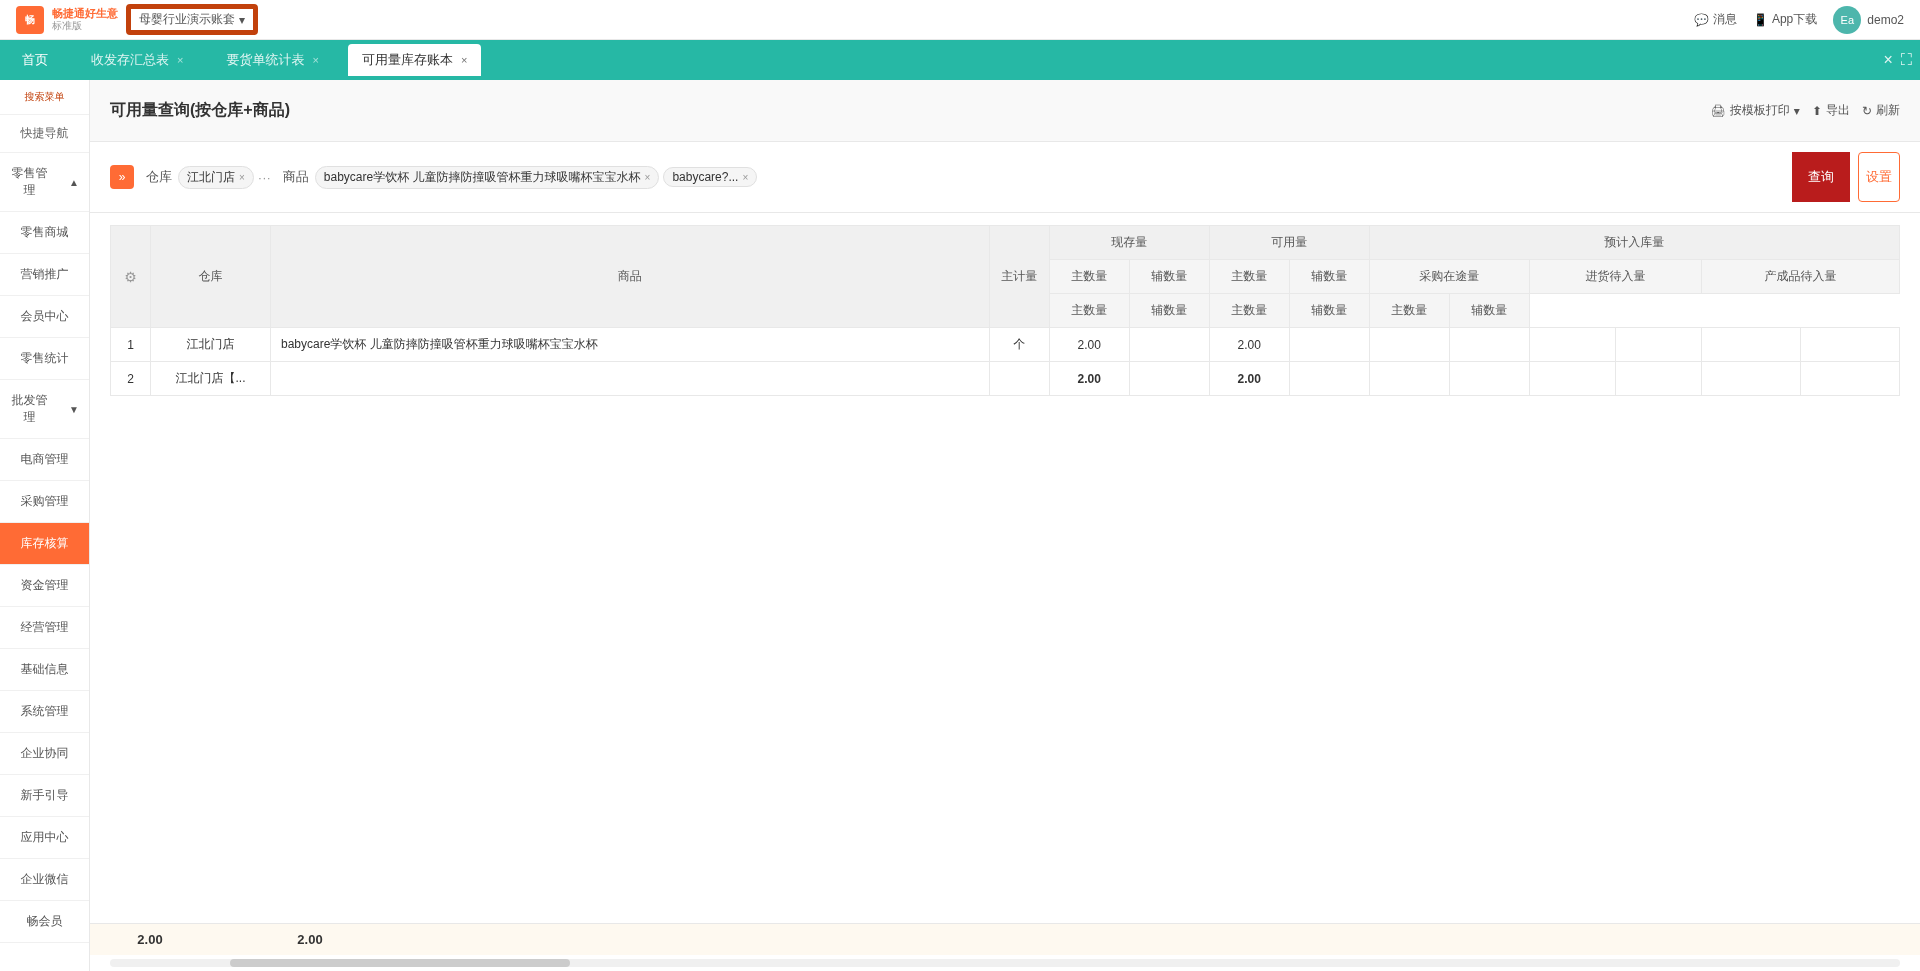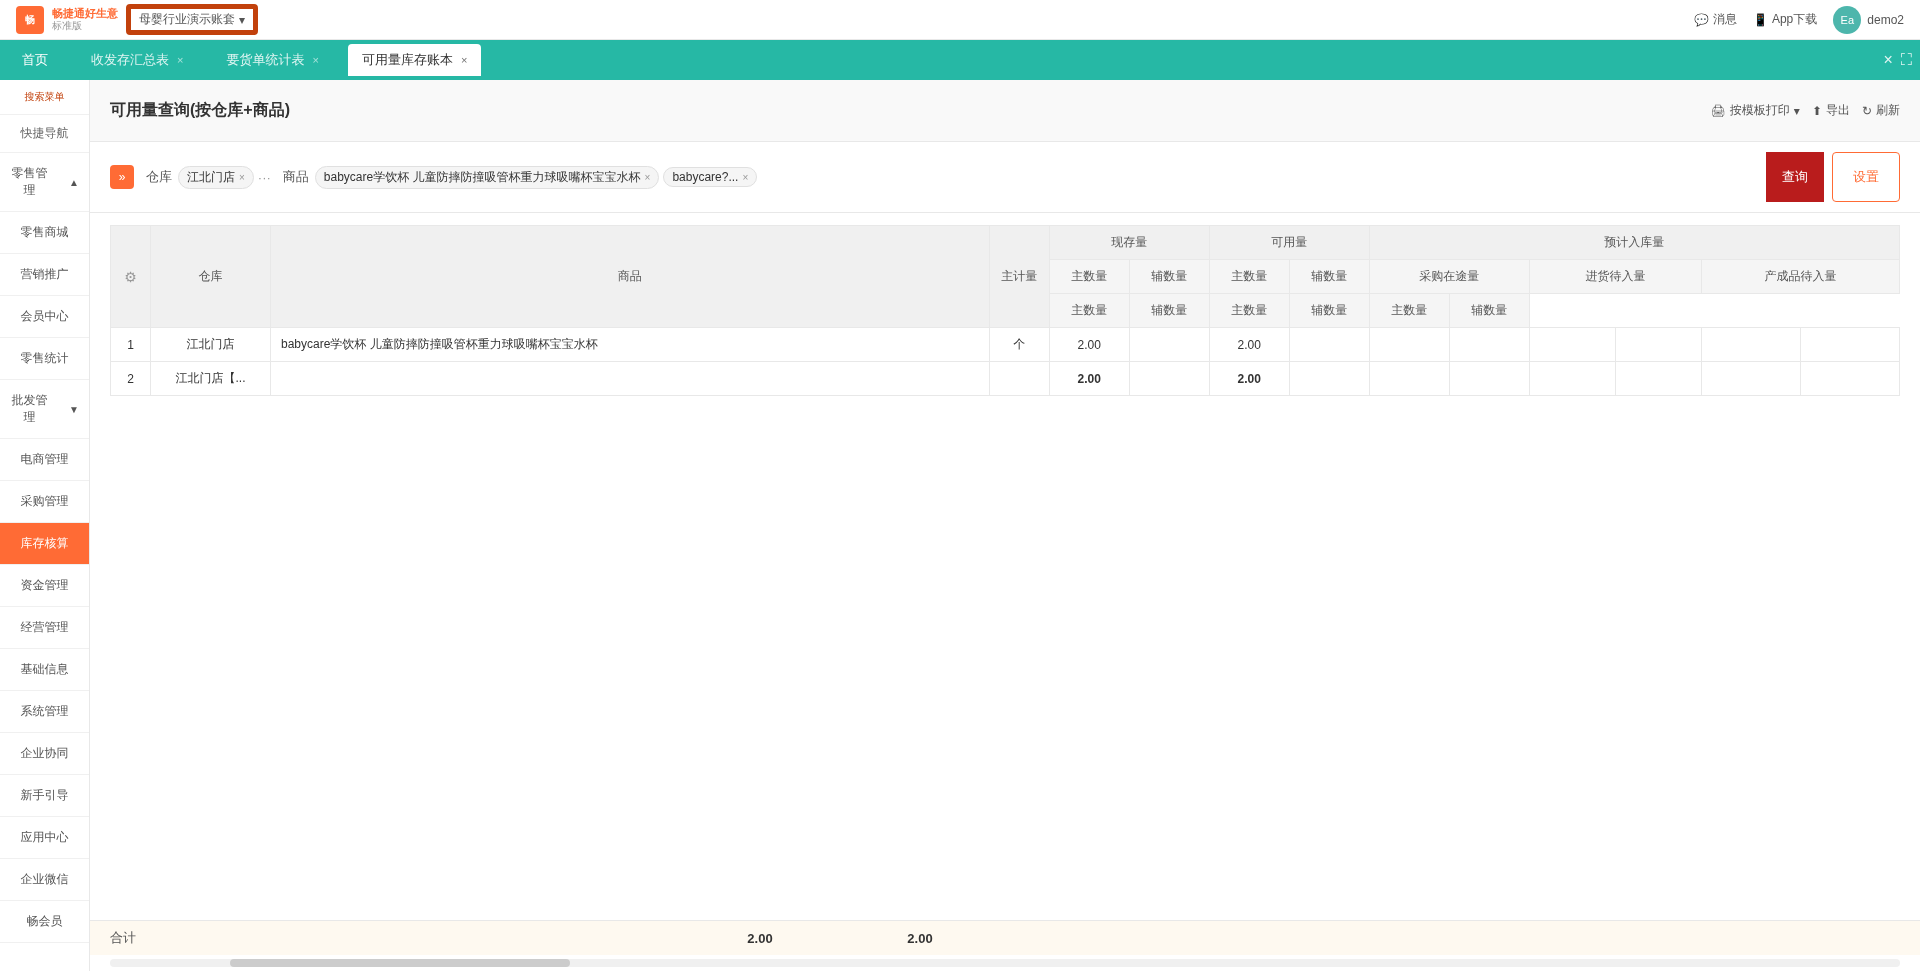--- a/index.html
+++ b/index.html
@@ -47,21 +47,21 @@
     .filter-bar { background: #fff; padding: 10px 20px; border-bottom: 1px solid #e8e8e8; display: flex; align-items: center; gap: 12px; flex-shrink: 0; }
     .expand-btn { width: 24px; height: 24px; background: #ff6b35; color: #fff; border-radius: 4px; display: flex; align-items: center; justify-content: center; cursor: pointer; font-size: 12px; }
     .filter-item { display: flex; align-items: center; gap: 6px; }
     .filter-label { font-size: 13px; color: #555; white-space: nowrap; }
     .filter-tags { display: flex; align-items: center; gap: 4px; flex-wrap: wrap; }
     .filter-tag { background: #f5f5f5; border: 1px solid #e0e0e0; border-radius: 12px; padding: 2px 8px; font-size: 12px; display: flex; align-items: center; gap: 4px; }
     .filter-tag-close { cursor: pointer; color: #999; font-size: 10px; }
     .filter-dots { color: #999; cursor: pointer; }
     .filter-actions { margin-left: auto; display: flex; gap: 8px; }
     .btn-query { background: #b91c1c; color: #fff; border: none; border-radius: 0; padding: 16px 16px; cursor: pointer; font-size: 13px; }
-    .btn-settings { background: #fff; color: #ff6b35; border: 1px solid #ff6b35; border-radius: 4px; padding: 5px 20px; cursor: pointer; font-size: 13px; }
+    .btn-settings { background: #fff; color: #ff6b35; border: 1px solid #ff6b35; border-radius: 4px; padding: 5px 7px; cursor: pointer; font-size: 13px; }
 
     
     .table-area { flex: 1; overflow-y: auto; padding: 0 20px; background: #fff; }
     .data-table { width: 100%; border-collapse: collapse; margin-top: 12px; }
     .data-table th, .data-table td { border: 1px solid #e8e8e8; padding: 8px 10px; text-align: center; font-size: 12px; }
     .data-table th { background: #f5f5f5; color: #555; font-weight: normal; }
     .data-table thead tr:first-child th { background: #f0f0f0; }
     .data-table td { color: #333; background: #fff; }
     .col-index { width: 40px; }
     .col-warehouse { width: 120px; }
@@ -319,23 +319,20 @@
             <td></td>
             <td></td>
             <td></td>
           </tr>
         </tbody>
       </table>
     </div>
 
     <div class="table-footer">
       <div style="display:flex;align-items:center;width:100%;">
-        <div style="width:610px;display:flex;align-items:center;">
-          <span class="footer-label">合计</span>
-        </div>
         <div style="width:80px;text-align:center;">
           <span class="footer-val">2.00</span>
         </div>
         <div style="width:80px;text-align:center;"></div>
         <div style="width:80px;text-align:center;">
           <span class="footer-val">2.00</span>
         </div>
       </div>
     </div>
 

